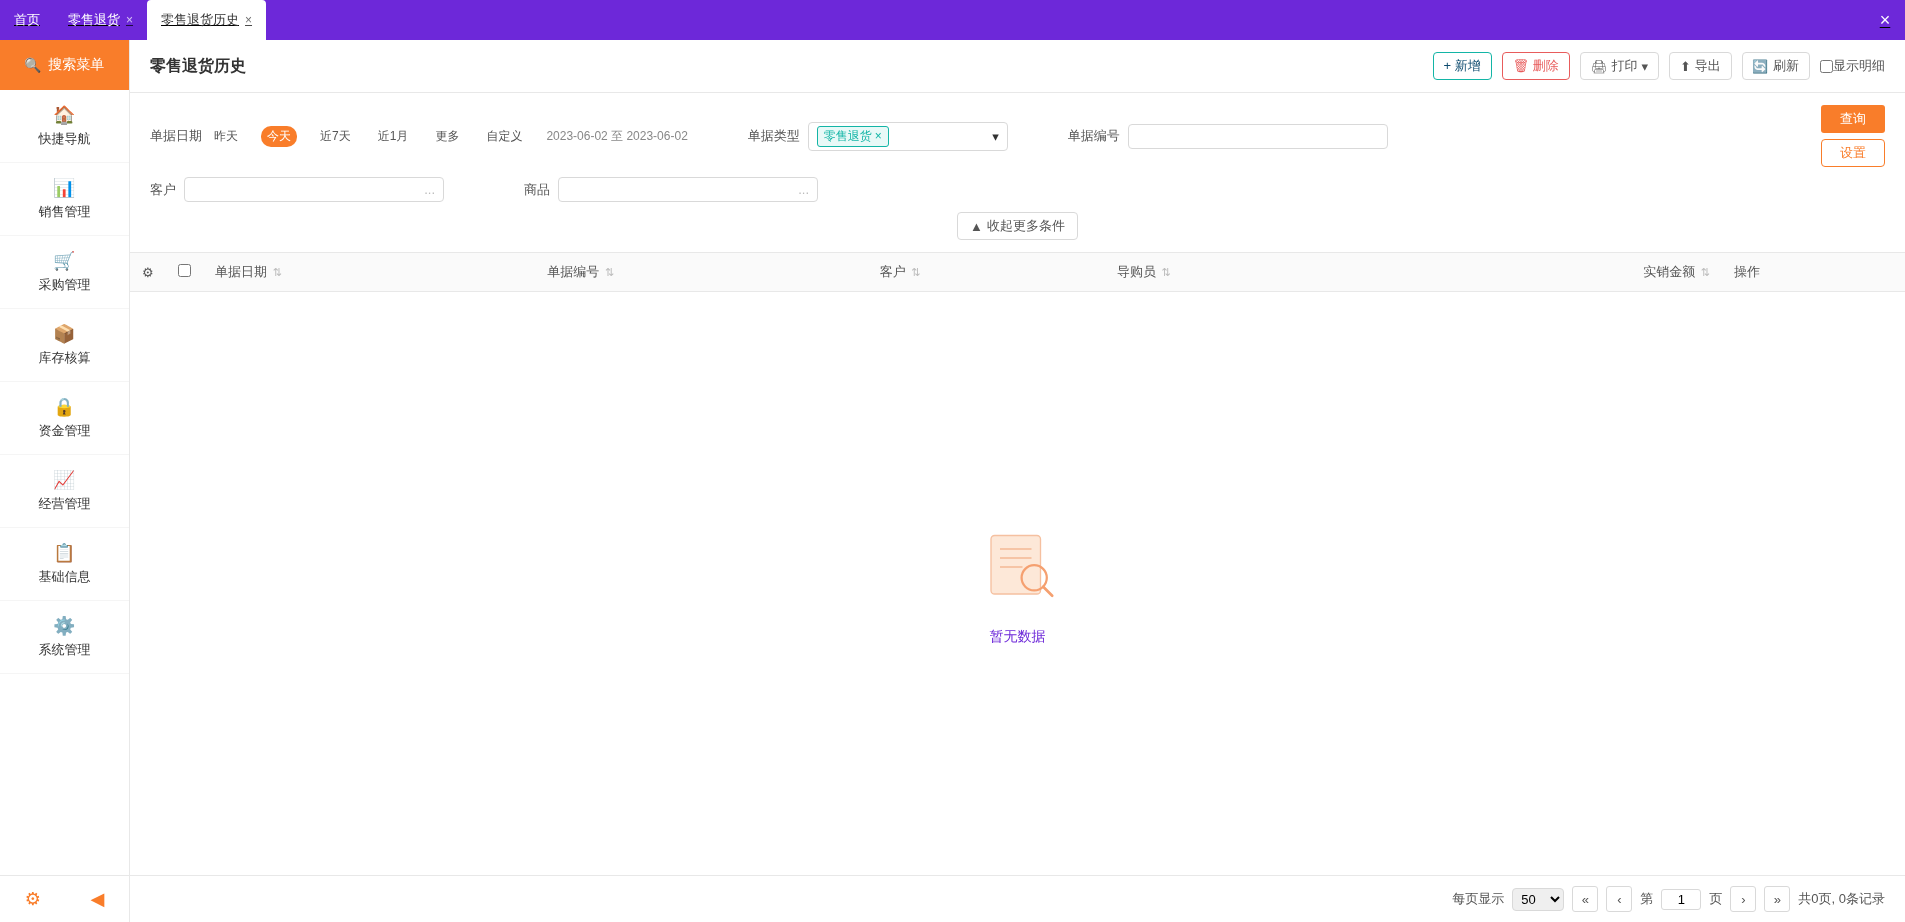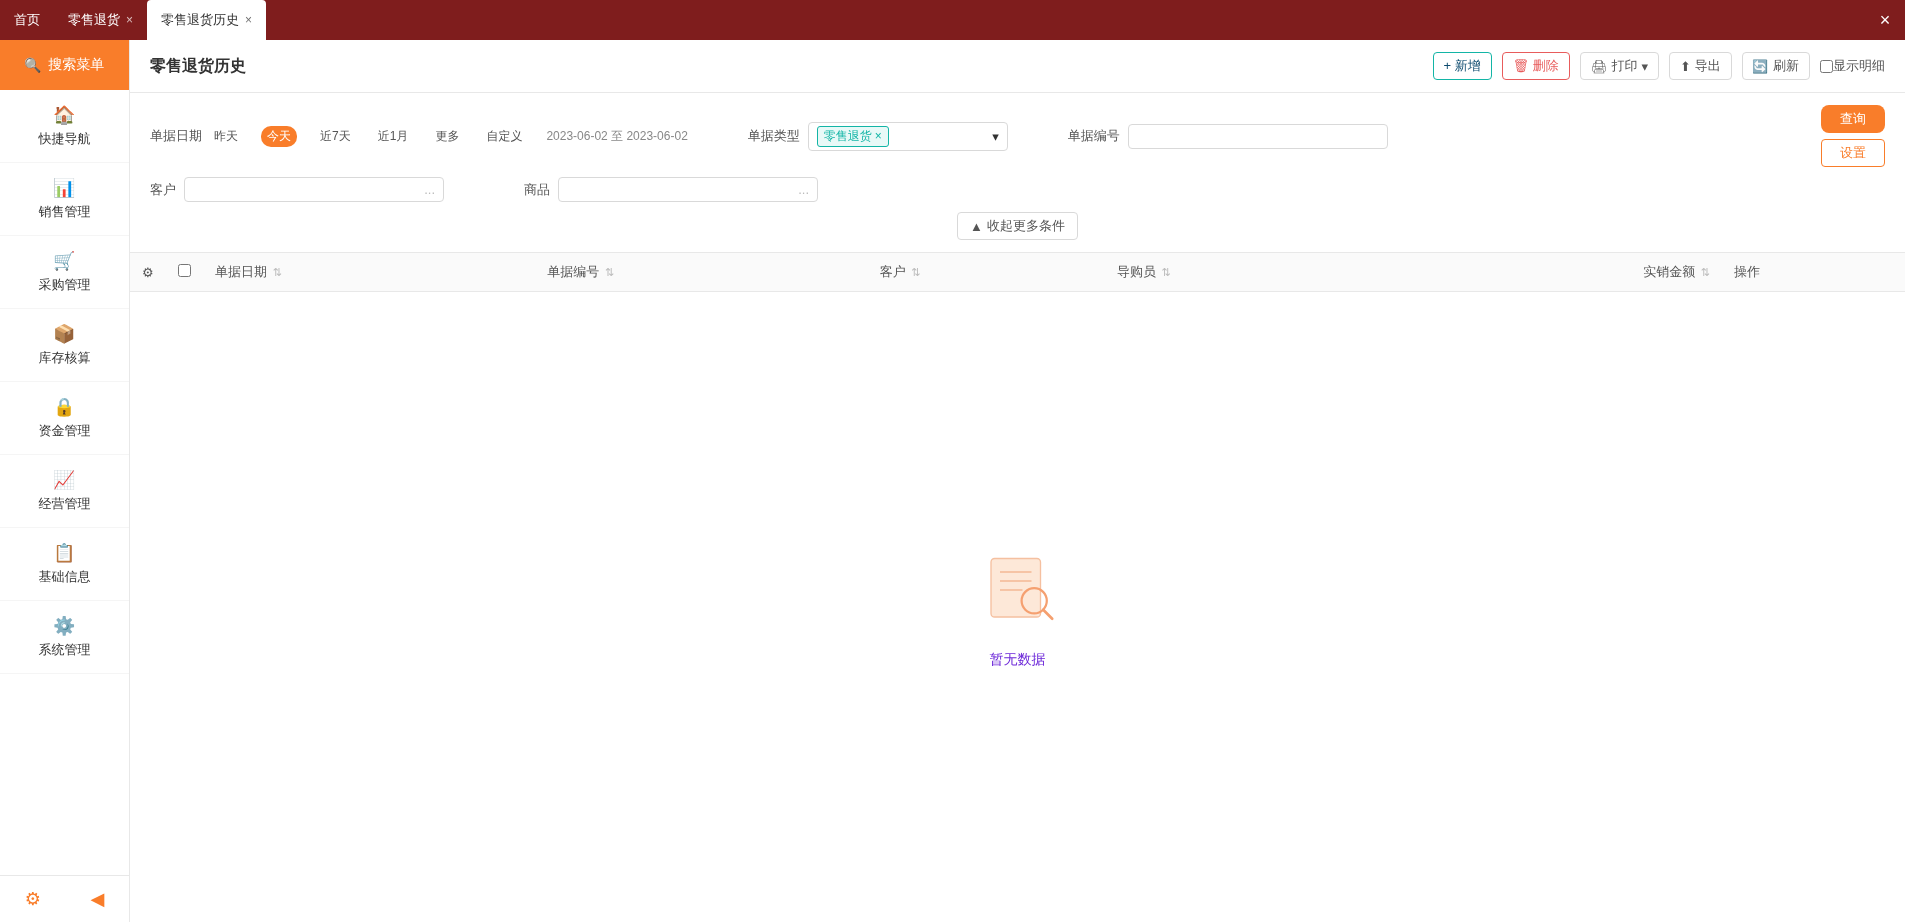--- a/index.html
+++ b/index.html
@@ -1,25 +1,26 @@
 <!DOCTYPE html>
 <html><head>
   <meta charset="utf-8">
   <style>
     * { box-sizing: border-box; margin: 0; padding: 0; font-family: 'Microsoft YaHei', Arial, sans-serif; }
     body { background: #f0f2f5; display: flex; flex-direction: column; height: 922px; overflow: hidden; }
 
     
     .top-bar {
-      background: #7f1d1d;
+      background: #6d28d9;
       height: 40px;
       display: flex;
       align-items: center;
       padding: 0 0 0 0;
       flex-shrink: 0;
+      text-decoration: underline;
     }
     .tab-item {
       height: 40px;
       display: flex;
       align-items: center;
       padding: 0 14px;
       font-size: 13px;
       color: #fff;
       cursor: pointer;
       white-space: nowrap;
@@ -265,21 +266,21 @@
       background: #fff;
       margin: 0 auto;
       width: fit-content;
     }
 
     
     .query-btn {
       background: #f97d2a;
       color: #fff;
       border: none;
-      border-radius: 8px;
+      border-radius: 3px;
       padding: 5px 18px;
       font-size: 13px;
       cursor: pointer;
     }
     .set-btn {
       background: #fff;
       color: #f97d2a;
       border: 1px solid #f97d2a;
       border-radius: 4px;
       padding: 4px 18px;
@@ -577,15 +578,32 @@
           <line x1="30" y1="30" x2="65" y2="30" stroke="#f5c0a0" stroke-width="2"></line>
           <line x1="30" y1="40" x2="65" y2="40" stroke="#f5c0a0" stroke-width="2"></line>
           <line x1="30" y1="50" x2="55" y2="50" stroke="#f5c0a0" stroke-width="2"></line>
           <circle cx="68" cy="62" r="14" fill="none" stroke="#f5a070" stroke-width="2.5"></circle>
           <line x1="78" y1="72" x2="88" y2="82" stroke="#f5a070" stroke-width="3" stroke-linecap="round"></line>
         </svg>
         <span class="empty-text">暂无数据</span>
       </div>
     </div>
 
+    <div class="pagination">
+      <span>每页显示</span>
+      <select>
+        <option>10</option>
+        <option>20</option>
+        <option selected="">50</option>
+        <option>100</option>
+      </select>
+      <div class="page-nav">«</div>
+      <div class="page-nav">‹</div>
+      <span>第</span>
+      <input class="page-input" type="text" value="1" style="">
+      <span>页</span>
+      <div class="page-nav">›</div>
+      <div class="page-nav">»</div>
+      <span>共0页, 0条记录</span>
+    </div>
 
   </div>
 </div>
 
 </body></html>

